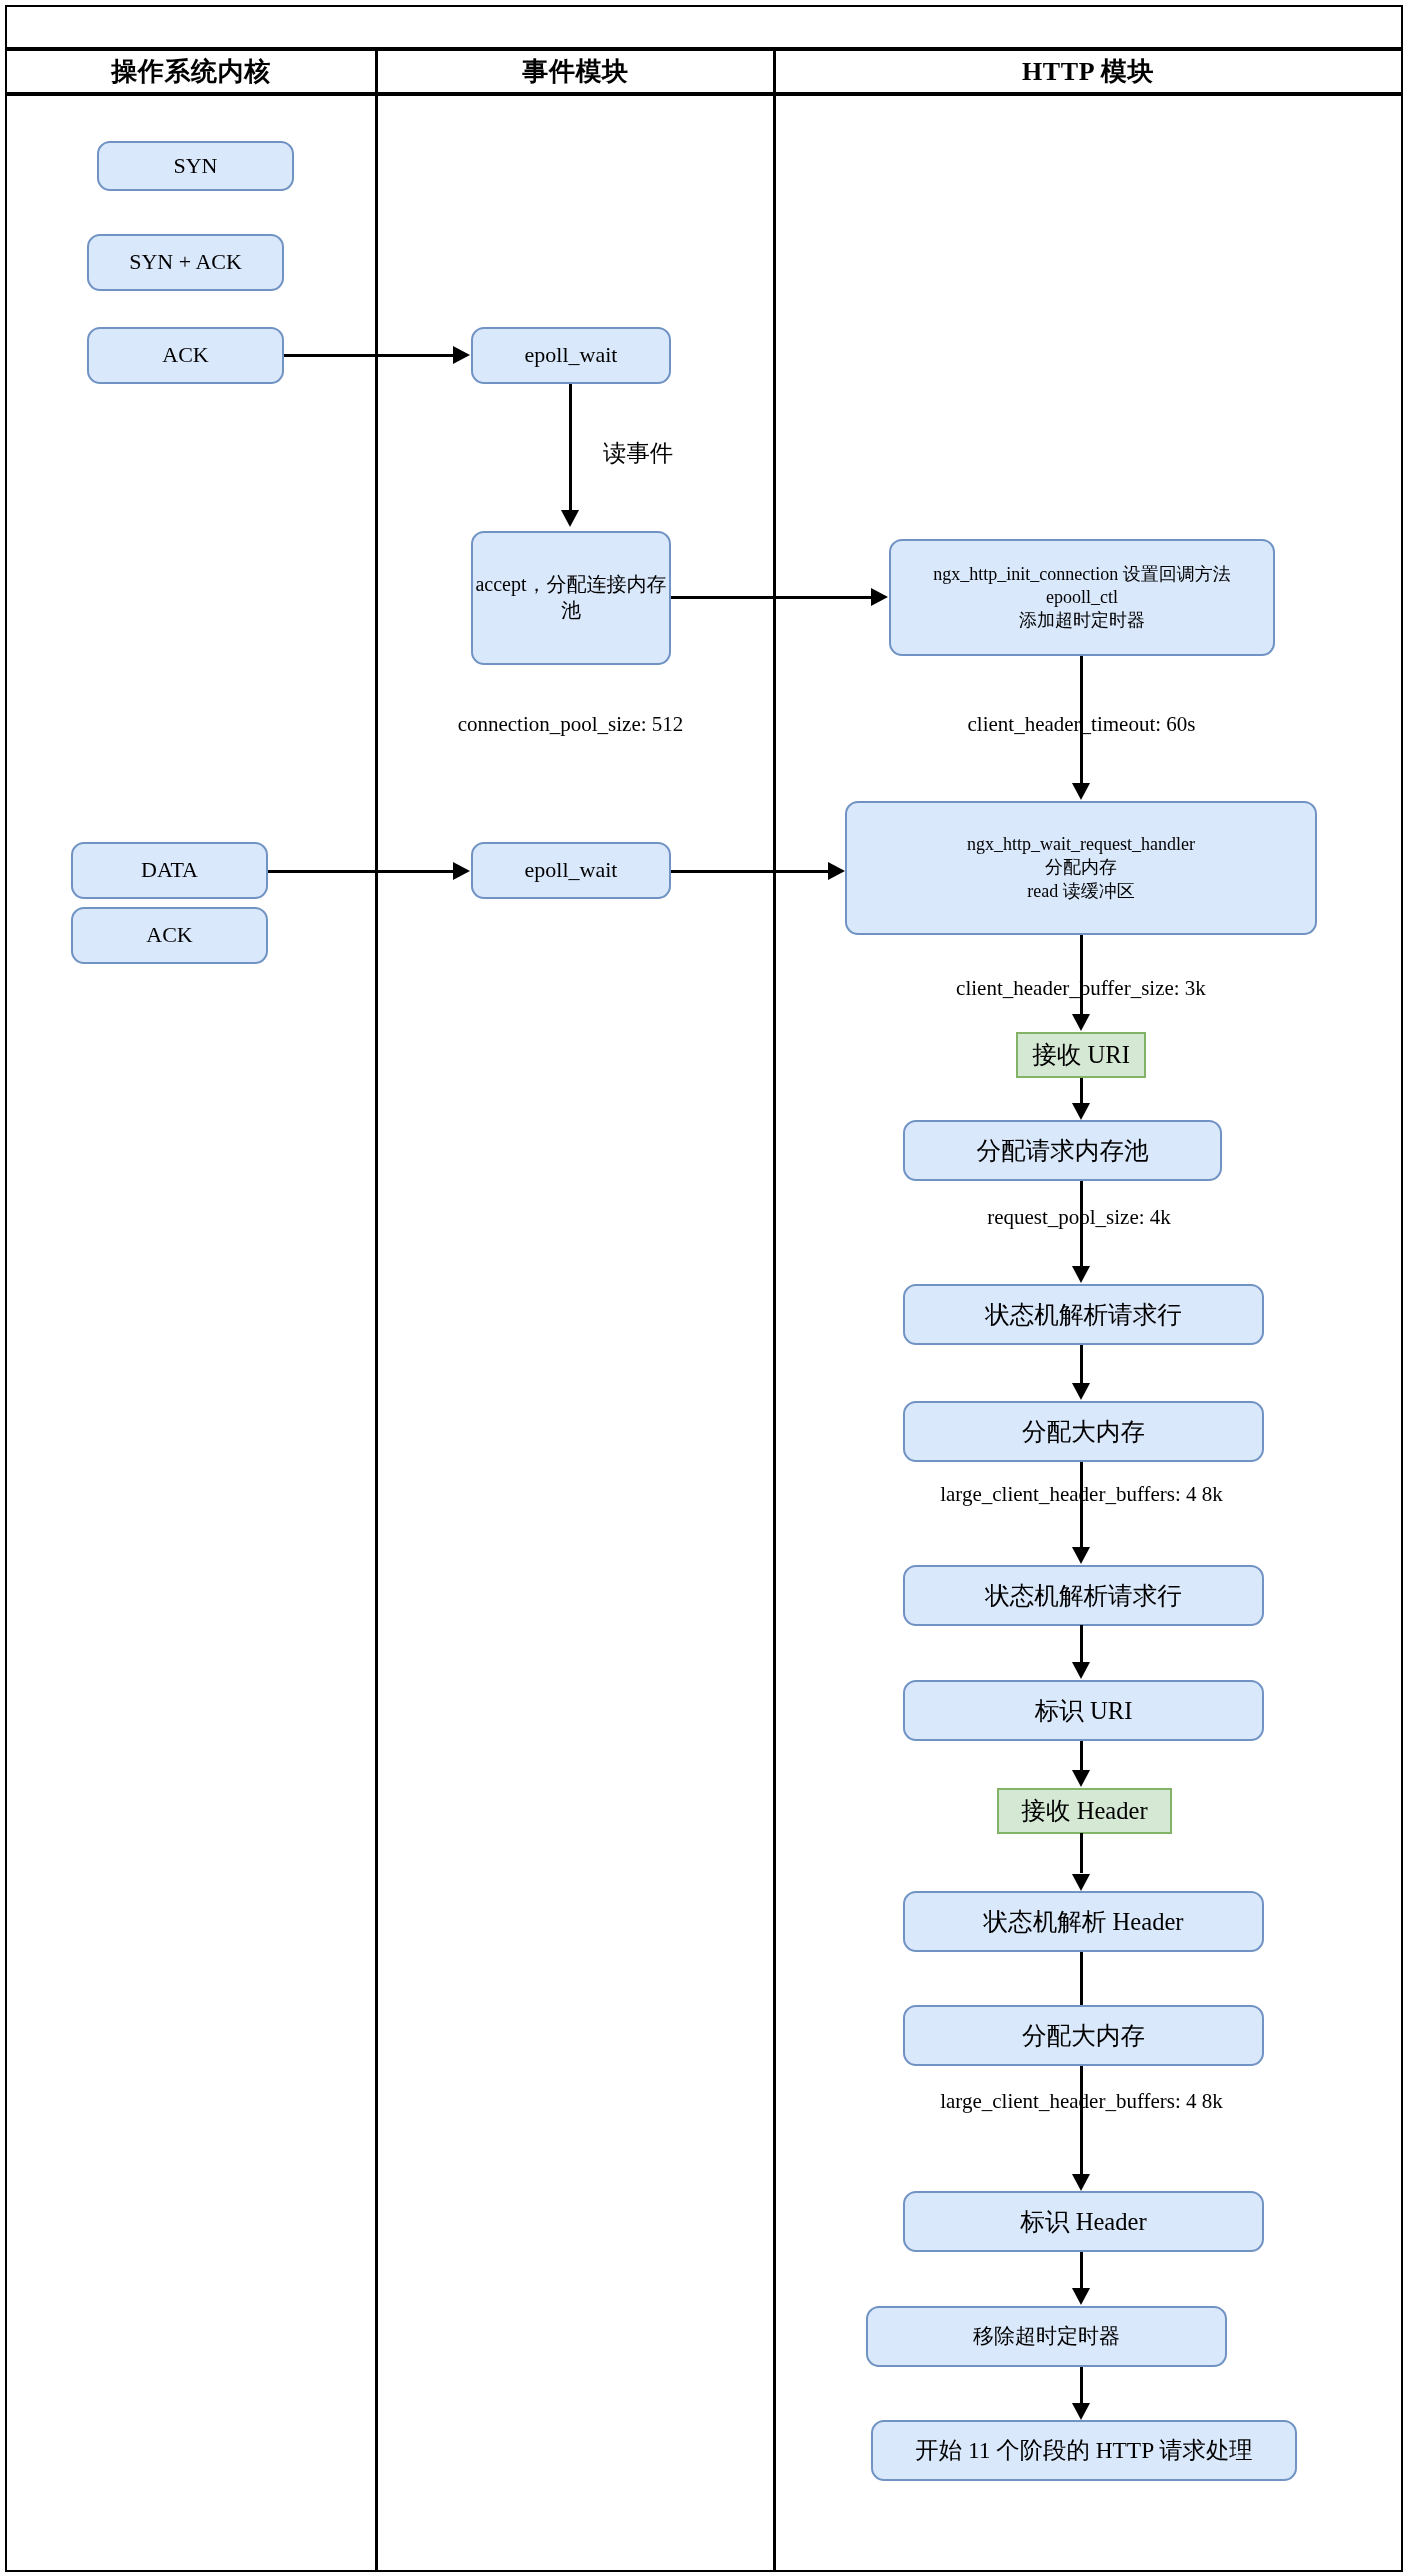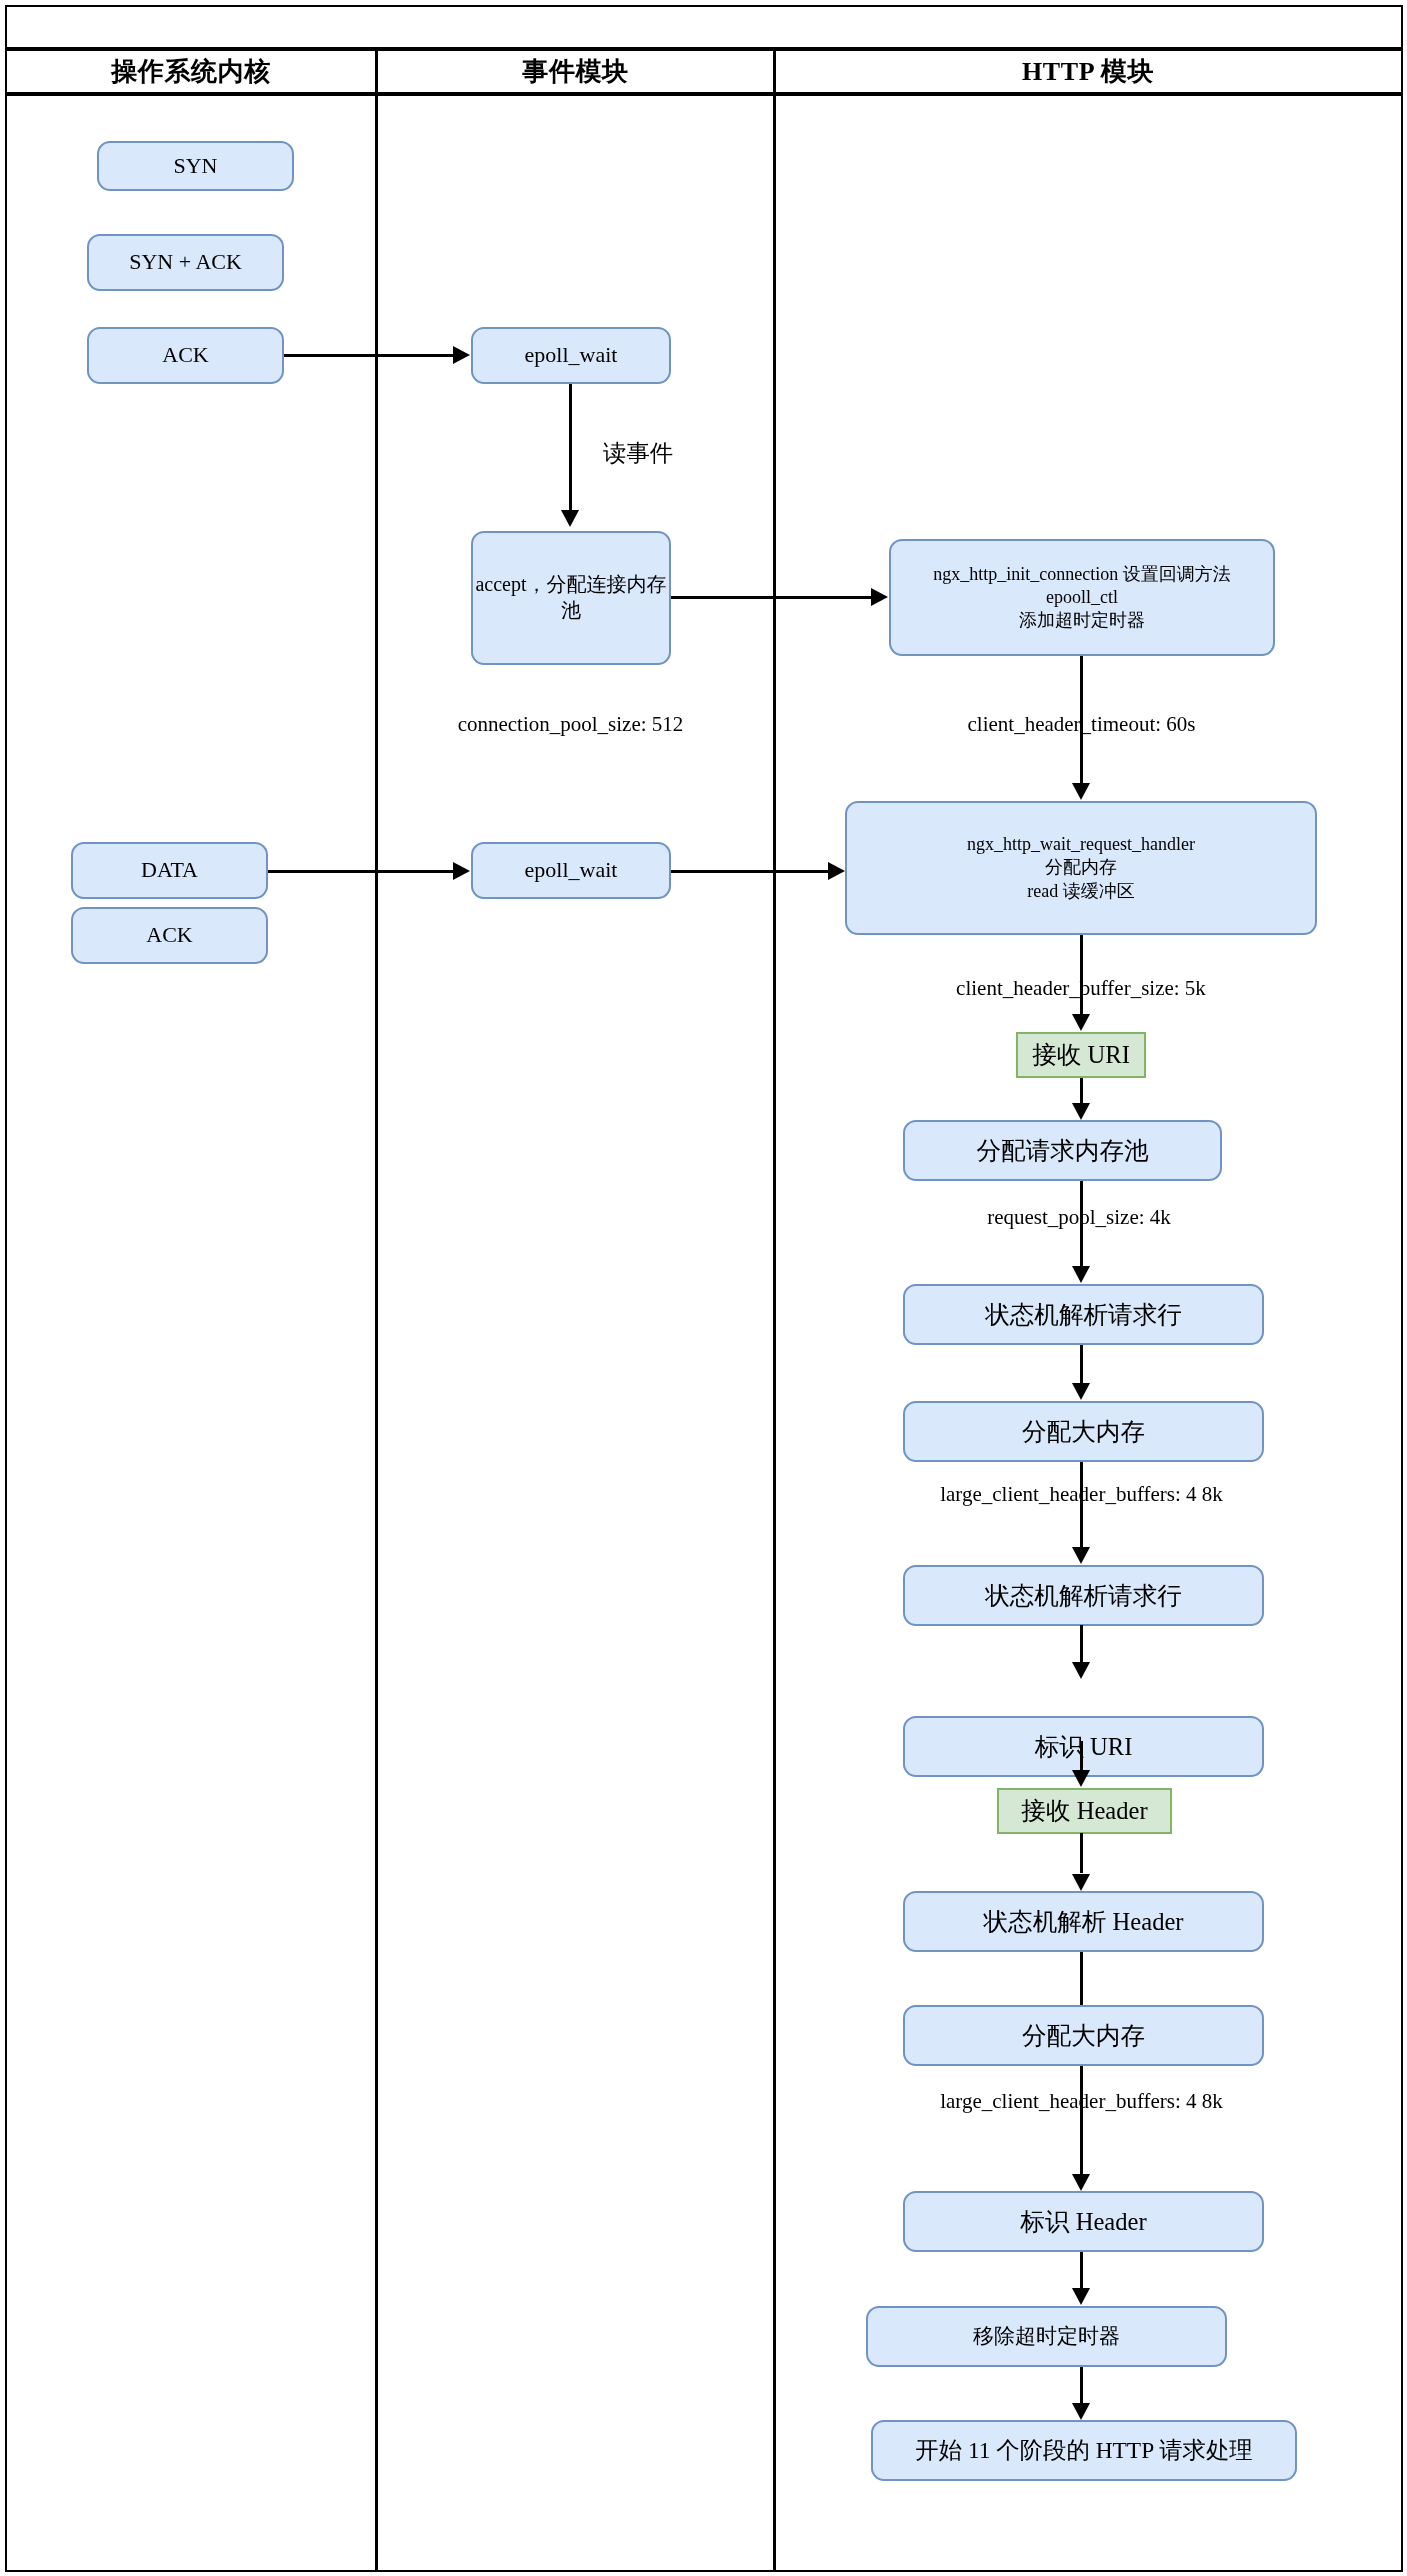--- a/index.html
+++ b/index.html
@@ -158,21 +158,21 @@
   <div class="node green" style="left:1016px; top:1032px; width:130px; height:46px; font-size:24.6px;text-align:center;">接收 URI</div>
 
   <div class="node blue" style="left:903px; top:1120px; width:319px; height:61px; font-size:24.6px;">分配请求内存池</div>
 
   <div class="node blue" style="left:903px; top:1284px; width:361px; height:61px; font-size:24.6px;">状态机解析请求行</div>
 
   <div class="node blue" style="left:903px; top:1401px; width:361px; height:61px; font-size:24.6px;">分配大内存</div>
 
   <div class="node blue" style="left:903px; top:1565px; width:361px; height:61px; font-size:24.6px;">状态机解析请求行</div>
 
-  <div class="node blue" style="left:903px; top:1680px; width:361px; height:61px; font-size:24.6px;margin-top:36px;">标识 URI</div>
+  <div class="node blue" style="left:903px; top:1680px; width:361px; height:61px; font-size:24.6px;">标识 URI</div>
 
   <div class="node green" style="left:997px; top:1788px; width:175px; height:46px; font-size:24.6px;">接收 Header</div>
 
   <div class="node blue" style="left:903px; top:1891px; width:361px; height:61px; font-size:24.6px;">状态机解析 Header</div>
 
   <div class="node blue" style="left:903px; top:2005px; width:361px; height:61px; font-size:24.6px;">分配大内存</div>
 
   <div class="node blue" style="left:903px; top:2191px; width:361px; height:61px; font-size:24.6px;">标识 Header</div>
 
   <div class="node blue" style="left:866px; top:2306px; width:361px; height:61px; font-size:21px;">移除超时定时器</div>
@@ -197,21 +197,21 @@
   <div class="arrow-down" style="left:1072px; top:783px;"></div>
 
   <div class="conn conn-h" style="left:268px; top:870px; width:185px;"></div>
   <div class="arrow-right" style="left:453px; top:862px;"></div>
 
   <div class="conn conn-h" style="left:671px; top:870px; width:157px;"></div>
   <div class="arrow-right" style="left:828px; top:862px;"></div>
 
   <div class="conn conn-v" style="left:1080px; top:935px; height:79px;"></div>
   <div class="arrow-down" style="left:1072px; top:1014px;"></div>
-  <div class="annot" style="left:882px; top:974px; width:398px; height:29px;">client_header_buffer_size: 5k</div>
+  <div class="annot" style="left:882px; top:974px; width:398px; height:29px;">client_header_buffer_size: 3k</div>
 
   <div class="conn conn-v" style="left:1080px; top:1078px; height:25px;"></div>
   <div class="arrow-down" style="left:1072px; top:1103px;"></div>
 
   <div class="conn conn-v" style="left:1080px; top:1181px; height:85px;"></div>
   <div class="arrow-down" style="left:1072px; top:1266px;"></div>
   <div class="annot" style="left:933px; top:1203px; width:292px; height:29px;">request_pool_size: 4k</div>
 
   <div class="conn conn-v" style="left:1080px; top:1345px; height:39px;"></div>
   <div class="arrow-down" style="left:1072px; top:1383px;"></div>

